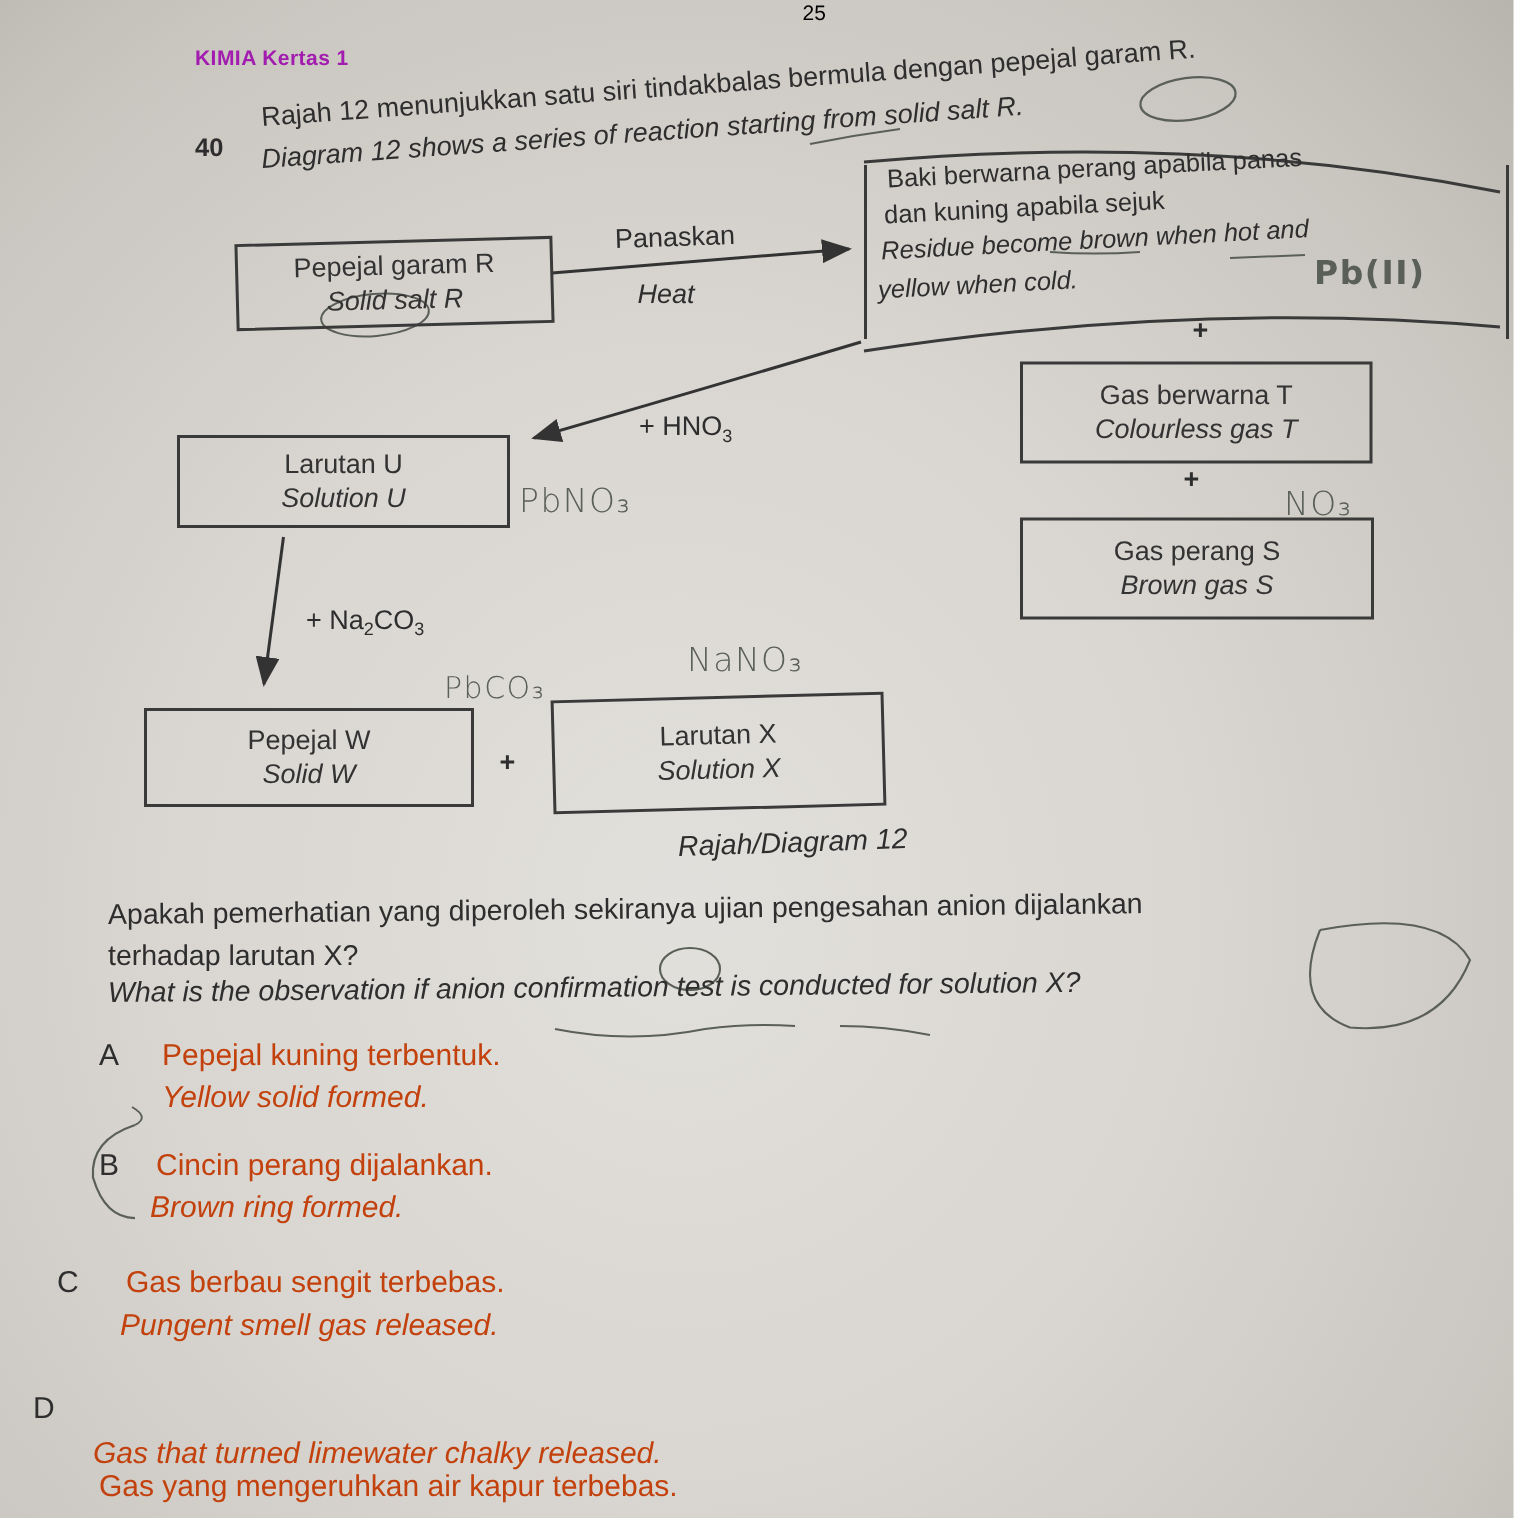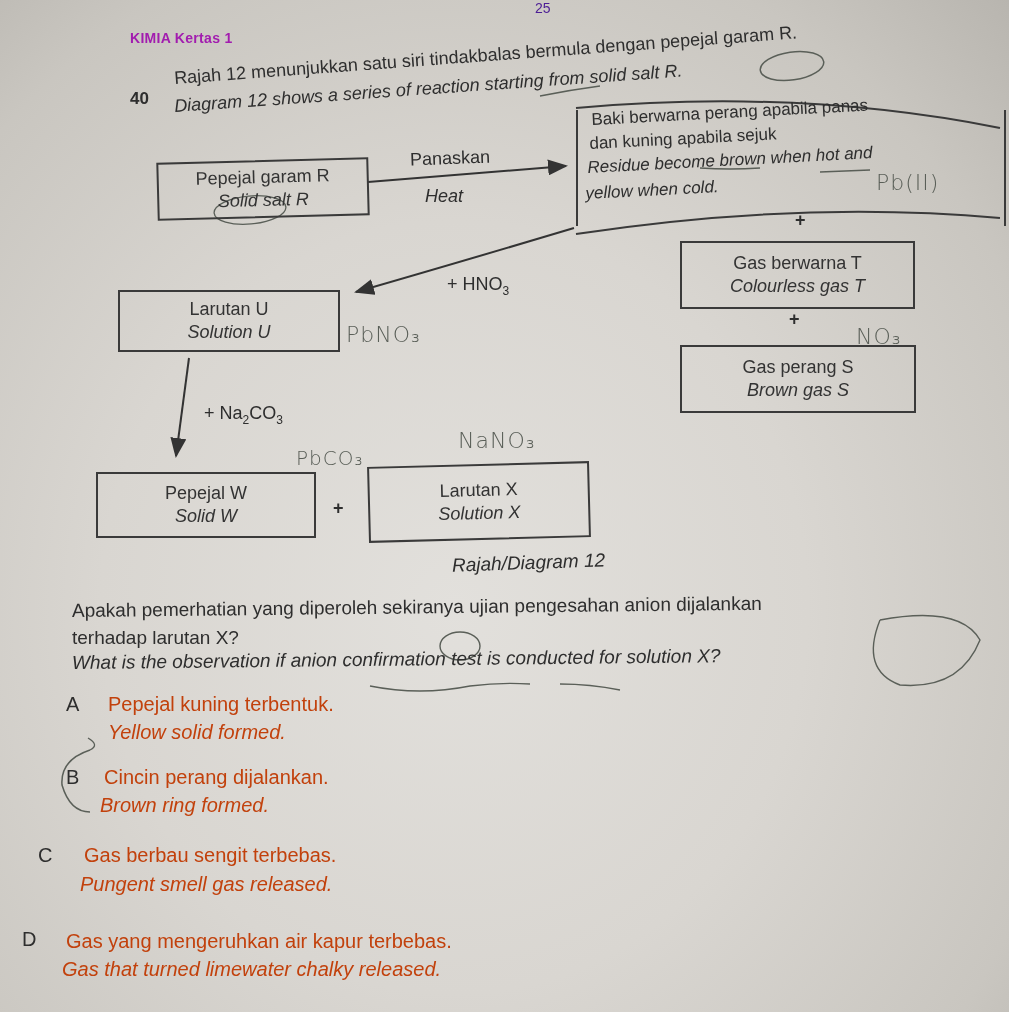--- a/index.html
+++ b/index.html
@@ -58,21 +58,21 @@
 
   <ellipse cx="460" cy="646" rx="20" ry="14" stroke="#5a5f58" stroke-width="1.4" fill="none"></ellipse>
 
   <path d="M370,686 Q420,696 470,686 Q500,682 530,684" stroke="#5a5f58" stroke-width="1.4" fill="none"></path>
   <path d="M560,684 Q590,684 620,690" stroke="#5a5f58" stroke-width="1.3" fill="none"></path>
 
   <path d="M90,750 Q60,760 62,785 Q70,812 90,812" stroke="#5a5f58" stroke-width="1.5" fill="none"></path>
   <path d="M90,750 Q100,745 88,738" stroke="#5a5f58" stroke-width="1.3" fill="none"></path>
 </svg>
 
-<div class="abs" style="left:535px; top:0px; font-size:14px; color:#4c1d95;">25</div>
+<div class="abs" style="left:535px; top:0px; font-size:14px; color:#000000;">25</div>
 <div class="abs" style="left:130px; top:30px; font-size:14px; font-weight:bold; color:#a21caf; letter-spacing:0.3px;">KIMIA  Kertas 1</div>
 
 <div class="abs" style="left:130px; top:89px; font-size:17px; font-weight:bold;">40</div>
 <div class="abs" style="left:175px; top:68px; font-size:18px; transform:rotate(-4.2deg); transform-origin:left bottom;">Rajah 12 menunjukkan satu siri tindakbalas bermula dengan pepejal garam R.</div>
 <div class="abs it" style="left:175px; top:96px; font-size:18px; transform:rotate(-4deg); transform-origin:left bottom;">Diagram 12 shows a series of reaction starting from solid salt R.</div>
 
 <div class="box" style="left:157px; top:160px; width:212px; height:58px; transform:rotate(-1.5deg);">
   <span>Pepejal garam R</span>
   <span class="it">Solid salt R</span>
 </div>
@@ -93,21 +93,21 @@
   <span class="it">Colourless gas T</span>
 </div>
 
 <div class="abs" style="left:789px; top:309px; font-size:18px; font-weight:bold;">+</div>
 
 <div class="box" style="left:680px; top:345px; width:236px; height:68px;">
   <span>Gas perang S</span>
   <span class="it">Brown gas S</span>
 </div>
 
-<div class="abs" style="left:426px; top:274px; font-size:18px;margin-left:21px;"><span>+ HNO</span><sub style="font-size:12px;">3</sub></div>
+<div class="abs" style="left:426px; top:274px; font-size:18px;"><span>+ HNO</span><sub style="font-size:12px;">3</sub></div>
 
 <div class="box" style="left:118px; top:290px; width:222px; height:62px;">
   <span>Larutan U</span>
   <span class="it">Solution U</span>
 </div>
 
 <div class="abs" style="left:204px; top:403px; font-size:18px;"><span>+ Na</span><sub style="font-size:12px;">2</sub><span>CO</span><sub style="font-size:12px;">3</sub></div>
 
 <div class="box" style="left:96px; top:472px; width:220px; height:66px;">
   <span>Pepejal W</span>
@@ -116,21 +116,21 @@
 
 <div class="abs" style="left:333px; top:498px; font-size:18px; font-weight:bold;">+</div>
 
 <div class="box" style="left:368px; top:464px; width:222px; height:76px; transform:rotate(-1.5deg);">
   <span>Larutan X</span>
   <span class="it">Solution X</span>
 </div>
 
 <div class="abs it" style="left:452px; top:552px; font-size:19px; transform:rotate(-2deg);">Rajah/Diagram 12</div>
 
-<div class="hand" style="left:876px; top:170px; font-size:22px;">Pb(II)</div>
+<div class="hand" style="left:876px; top:170px; font-size:22px;font-weight:bold;">Pb(II)</div>
 <div class="hand" style="left:346px; top:322px; font-size:22px;">PbNO₃</div>
 <div class="hand" style="left:856px; top:324px; font-size:22px;">NO₃</div>
 <div class="hand" style="left:296px; top:446px; font-size:20px;">PbCO₃</div>
 <div class="hand" style="left:458px; top:428px; font-size:22px;">NaNO₃</div>
 
 <div class="abs" style="left:72px; top:600px; font-size:19px; transform:rotate(-0.6deg); transform-origin:left;">Apakah pemerhatian yang diperoleh sekiranya ujian pengesahan anion dijalankan</div>
 <div class="abs" style="left:72px; top:627px; font-size:19px;">terhadap larutan X?</div>
 <div class="abs it" style="left:72px; top:652px; font-size:19px; transform:rotate(-0.6deg); transform-origin:left;">What is the observation if anion confirmation test is conducted for solution X?</div>
 
 <div>
@@ -143,15 +143,15 @@
   <div class="opt-text" style="left:104px; top:766px;">Cincin perang dijalankan.</div>
   <div class="opt-text it" style="left:100px; top:794px;">Brown ring formed.</div>
 </div>
 <div>
   <div class="opt-letter" style="left:38px; top:844px;">C</div>
   <div class="opt-text" style="left:84px; top:844px;">Gas berbau sengit terbebas.</div>
   <div class="opt-text it" style="left:80px; top:873px;">Pungent smell gas released.</div>
 </div>
 <div>
   <div class="opt-letter" style="left:22px; top:928px;">D</div>
-  <div class="opt-text" style="left:66px; top:930px;">Gas yang mengeruhkan air kapur terbebas.</div>
+  <div class="opt-text" style="left:66px; top:980px;">Gas yang mengeruhkan air kapur terbebas.</div>
   <div class="opt-text it" style="left:62px; top:958px;">Gas that turned limewater chalky released.</div>
 </div>
 
 </body></html>

